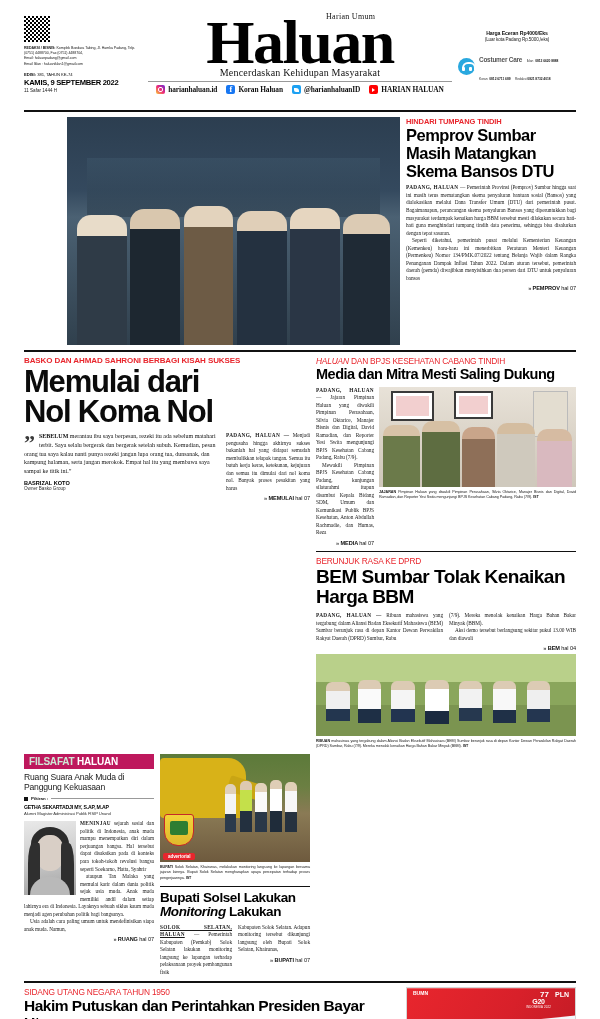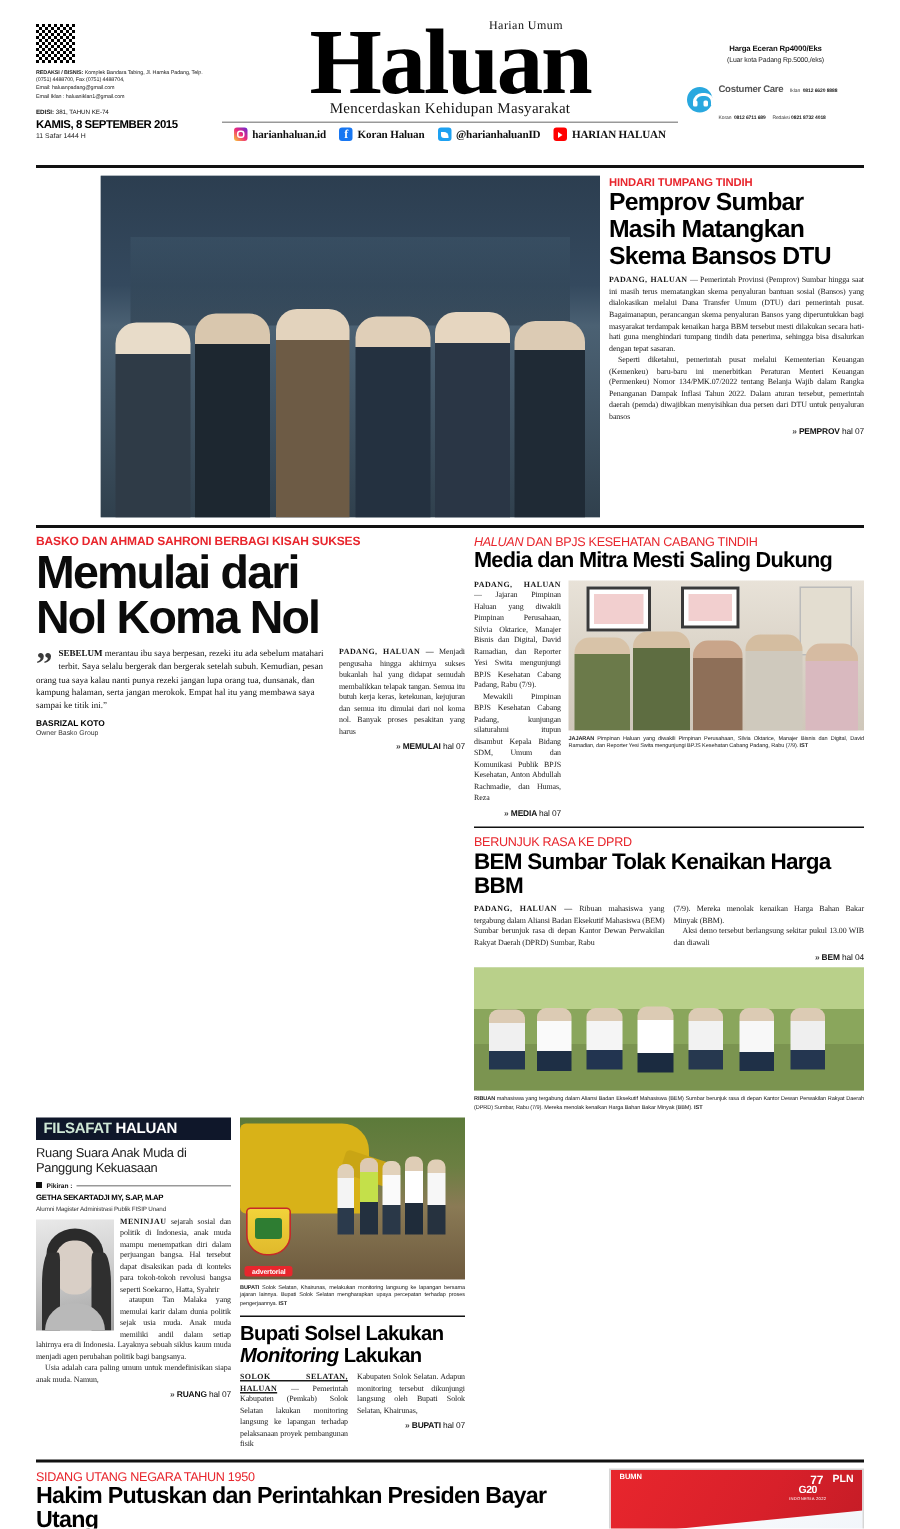--- a/index.html
+++ b/index.html
@@ -200,21 +200,21 @@
     font-family:"Liberation Serif",serif;
     font-size:6.0px; line-height:1.45; color:#111; text-align:left;
   }
   .quote-txt .cap { font-weight:bold; }
   .q-name { font-size:5.6px; font-weight:bold; margin-top:4px; color:#000; }
   .q-role { font-size:4.6px; color:#333; }
   .quote-narrow { width: 84px; flex:0 0 84px; }
 
   
   .fils-head {
-    background:#0f172a; color:#fff; font-size:10px; font-weight:bold;
+    background:#be185d; color:#fff; font-size:10px; font-weight:bold;
     padding:2px 5px; letter-spacing:-0.2px;
   }
   .fils-head .w { color:#fff; }
   .fils-title {
     font-size:8.6px; color:#222; line-height:1.2; margin-top:3px;
     letter-spacing:-0.2px;
   }
   .fils-pik {
     font-size:4.4px; font-weight:bold; color:#111; margin-top:4px;
     display:flex; align-items:center; gap:3px;
@@ -329,21 +329,21 @@
     <div class="mh-left">
       <div class="qr"></div>
       <div class="mh-addr">
         <b>REDAKSI / BISNIS:</b><span> Komplek Bandara Tabing, Jl. Hamka Padang, Telp. (0751) 4488700, Fax (0751) 4488704,</span><br>
         <span>Email: haluanpadang@gmail.com</span><br>
         <span>Email Iklan : haluaniklan1@gmail.com</span>
       </div>
       <div class="mh-edisi">
         <b>EDISI:</b><span> 381, TAHUN KE-74</span>
       </div>
-      <div class="mh-date">KAMIS, 8 SEPTEMBER 2015</div>
+      <div class="mh-date">KAMIS, 9 SEPTEMBER 2022</div>
       <div class="mh-hijri">11 Safar 1444 H</div>
     </div>
 
     <div class="mh-center">
       <div class="mh-harian">Harian Umum</div>
       <div class="mh-logo">Haluan</div>
       <div class="mh-tag">Mencerdaskan Kehidupan Masyarakat</div>
       <div class="mh-rule"></div>
       <div class="mh-social">
         <div class="soc">
@@ -476,21 +476,21 @@
             <div class="ph-caption">
               <b>JAJARAN</b><span> Pimpinan Haluan yang diwakili Pimpinan Perusahaan, Silvia Oktarice, Manajer Bisnis dan Digital, David Ramadian, dan Reporter Yesi Swita mengunjungi BPJS Kesehatan Cabang Padang, Rabu (7/9). </span><b>IST</b>
             </div>
           </div>
         </div>
 
         <div class="hr-thin"></div>
 
         <div>
           <div class="kicker-red light">BERUNJUK RASA KE DPRD</div>
-          <div class="hl-xl" style="font-size:15px">BEM Sumbar Tolak Kenaikan Harga BBM</div>
+          <div class="hl-xl" style="font-size:19px">BEM Sumbar Tolak Kenaikan Harga BBM</div>
           <div style="display:flex;gap:6px;">
             <div style="flex:1 1 0;">
               <div class="body-txt">
                 <p><span class="lead">PADANG, HALUAN —</span><span> Ribuan mahasiswa yang tergabung dalam Aliansi Badan Eksekutif Mahasiswa (BEM) Sumbar berunjuk rasa di depan Kantor Dewan Perwakilan Rakyat Daerah (DPRD) Sumbar, Rabu</span></p>
               </div>
             </div>
             <div style="flex:1 1 0;">
               <div class="body-txt">
                 <p style="text-indent:0">(7/9). Mereka menolak kenaikan Harga Bahan Bakar Minyak (BBM).</p>
                 <p>Aksi demo tersebut berlangsung sekitar pukul 13.00 WIB dan diawali</p>

